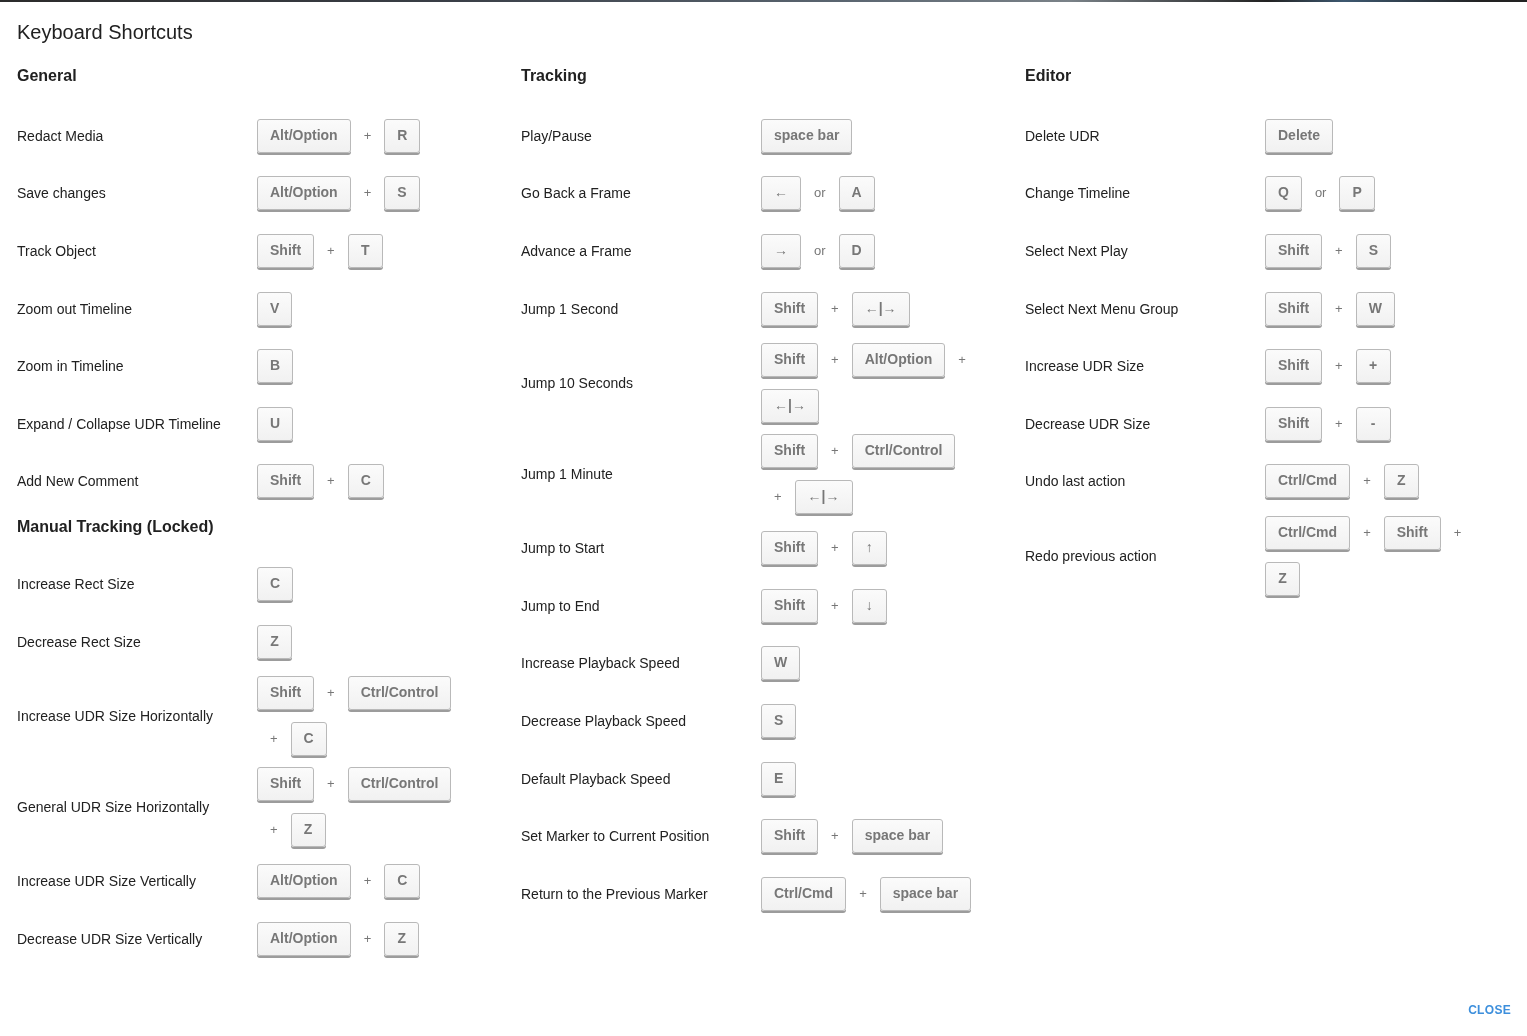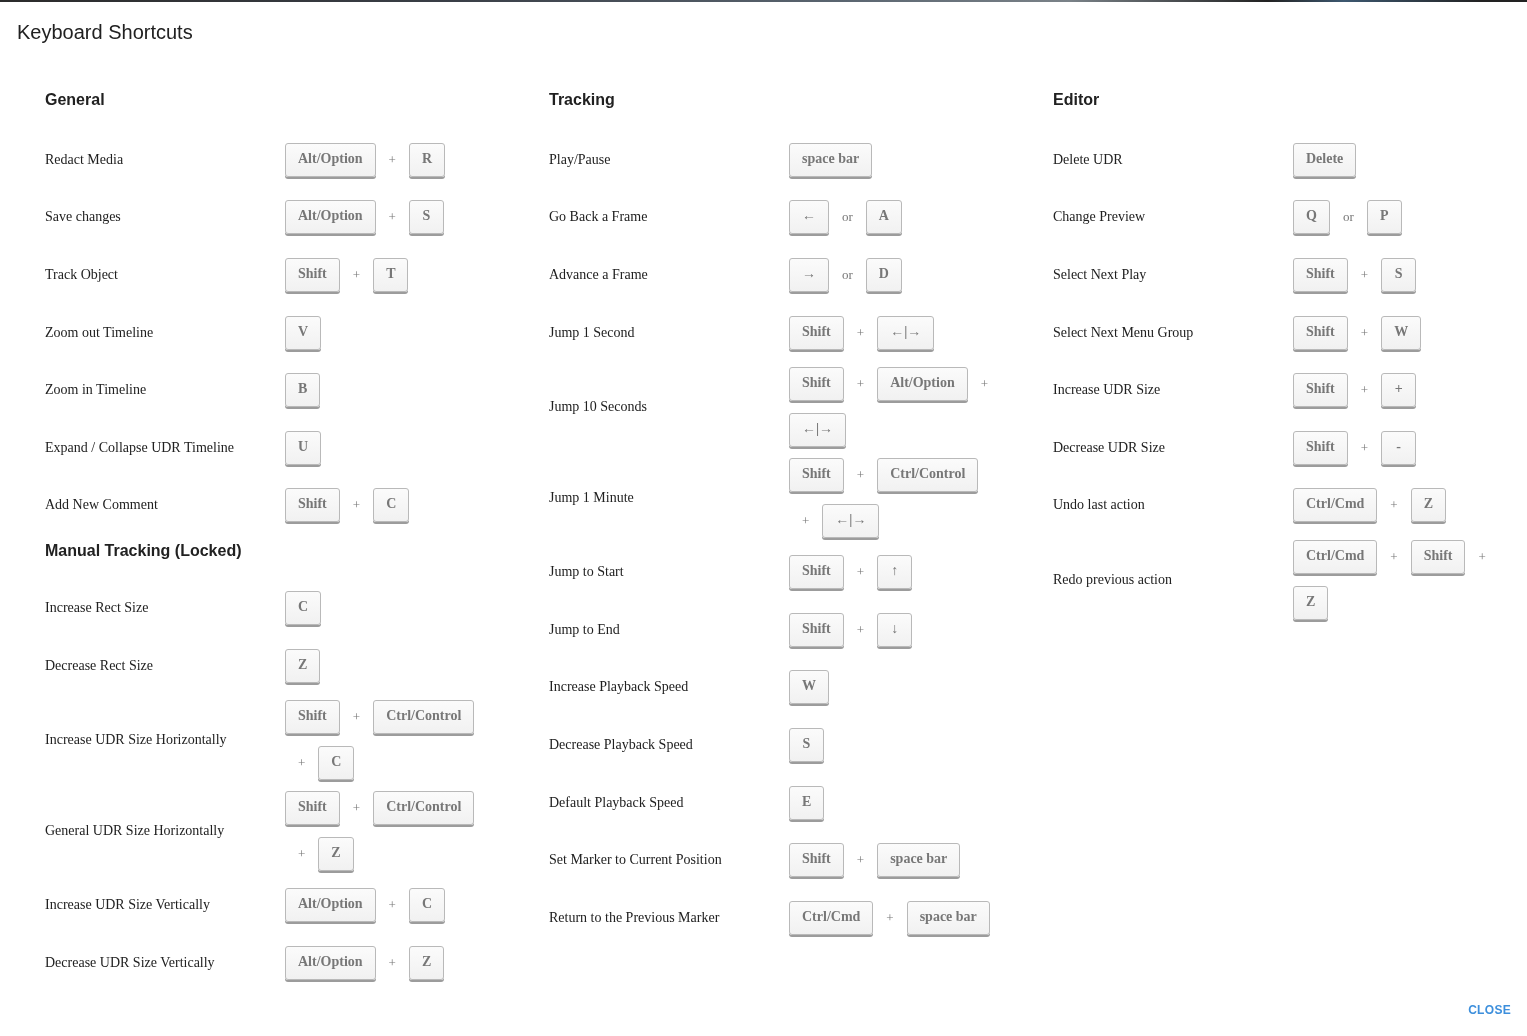--- a/index.html
+++ b/index.html
@@ -1,25 +1,25 @@
 <!DOCTYPE html>
 <html><head>
   <meta charset="utf-8">
   <style>
     * { box-sizing: border-box; margin: 0; padding: 0; }
     html, body { width: 1527px; height: 1036px; background: #ffffff; overflow: hidden; }
     body { font-family: "Liberation Sans", sans-serif; color: #212121; position: relative; }
     .topstrip { position: absolute; left: 0; top: 0; width: 1527px; height: 2px; background: linear-gradient(90deg, #2b2b2b 0%, #3a3f47 30%, #5a6570 55%, #7a8288 70%, #222 83%, #3d5870 88%, #222 97%); }
     .title { position: absolute; left: 17px; top: 21px; font-size: 20px; font-weight: normal; color: #212121; }
-    .col { position: absolute; top: 88px; width: 490px; margin-left: 28px; }
+    .col { position: absolute; top: 64px; width: 490px; }
     .col.c1 { left: 17px; }
     .col.c2 { left: 521px; }
     .col.c3 { left: 1025px; }
     .section-title { font-size: 16px; font-weight: bold; color: #212121; height: 20px; line-height: 20px; margin-top: 2px; }
-    .rows { margin-top: 21px; font-family: Liberation Serif, serif; }
+    .rows { margin-top: 21px; }
     .row { display: flex; align-items: center; min-height: 57.6px; }
     .row .label { width: 240px; font-size: 14px; color: #212121; flex-shrink: 0; }
     .keys { display: flex; flex-wrap: wrap; align-items: center; width: 220px; row-gap: 12px; }
     .key { display: inline-block; height: 34px; line-height: 30px; padding: 0 12px; min-width: 35px; text-align: center; font-size: 14px; font-weight: bold; color: #777; background: linear-gradient(#fbfbfb, #f1f1f1); border: 1px solid #b9b9b9; border-radius: 3px; box-shadow: 0 2px 0 #9c9c9c; margin-bottom: 0; }
     .sep { display: inline-block; font-size: 13px; color: #777; padding: 0 13px; line-height: 34px; }
     .row.tall { min-height: 91px; }
     .manual-title { margin-top: 7px; }
     .close-btn { position: absolute; right: 16px; top: 1003px; font-size: 12px; font-weight: bold; color: #3d8fdc; cursor: pointer; letter-spacing: 0.3px; }
   </style>
 </head>
@@ -251,21 +251,21 @@
       <div>
         <div class="section-title">Editor</div>
         <div class="rows">
           <div class="row">
             <div class="label">Delete UDR</div>
             <div class="keys">
               <span class="key">Delete</span>
             </div>
           </div>
           <div class="row">
-            <div class="label">Change Preview</div>
+            <div class="label">Change Timeline</div>
             <div class="keys">
               <span class="key">Q</span>
               <span class="sep">or</span>
               <span class="key">P</span>
             </div>
           </div>
           <div class="row">
             <div class="label">Select Next Play</div>
             <div class="keys">
               <span class="key">Shift</span>

